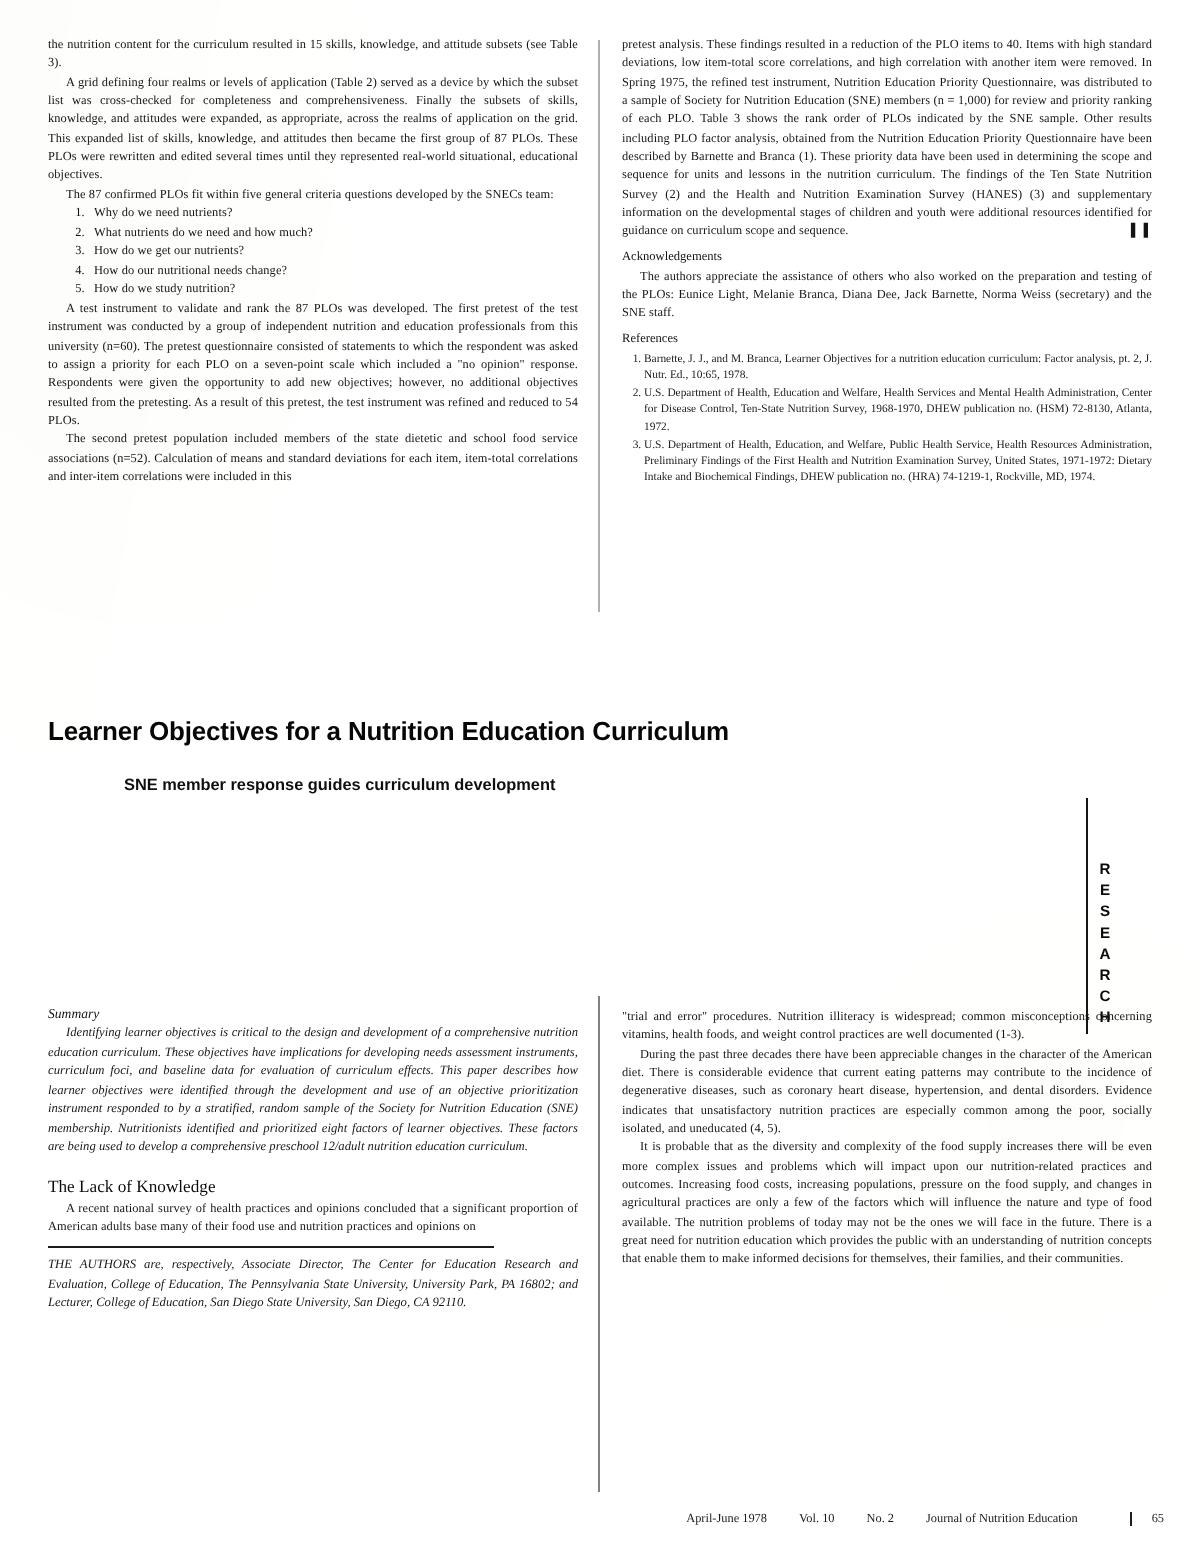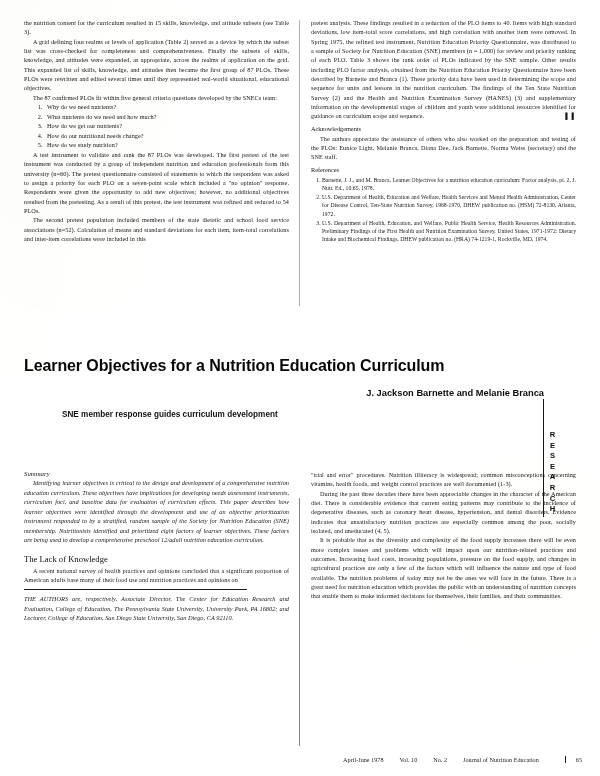--- a/index.html
+++ b/index.html
@@ -105,21 +105,21 @@
   .feature {
     position: absolute;
     left: 24px;
     top: 355px;
     width: 552px;
   }
 
   .feature-title {
     font-family: "Liberation Sans", sans-serif;
     font-weight: bold;
-    font-size: 16px;
+    font-size: 13px;
     line-height: 21px;
     letter-spacing: -0.1px;
     color: #0d0d0d;
     margin: 0;
     white-space: nowrap;
   }
   .feature-subtitle {
     font-family: "Liberation Sans", sans-serif;
     font-weight: bold;
     font-size: 9.6px;
@@ -166,21 +166,21 @@
     color: #111;
     writing-mode: vertical-rl;
     text-orientation: upright;
     padding-bottom: 2px;
   }
 
   
   .feature-body {
     position: absolute;
     left: 24px;
-    top: 470px;
+    top: 504px;
     width: 552px;
     height: 258px;
     display: flex;
     gap: 22px;
   }
 
   .summary-head {
     font-family: "Liberation Serif", serif;
     font-style: italic;
     font-size: 6.8px;
@@ -306,21 +306,20 @@
       <ol class="ref-list">
         <li>Barnette, J. J., and M. Branca, Learner Objectives for a nutrition education curriculum: Factor analysis, pt. 2, J. Nutr. Ed., 10:65, 1978.</li>
         <li>U.S. Department of Health, Education and Welfare, Health Services and Mental Health Administration, Center for Disease Control, Ten-State Nutrition Survey, 1968-1970, DHEW publication no. (HSM) 72-8130, Atlanta, 1972.</li>
         <li>U.S. Department of Health, Education, and Welfare, Public Health Service, Health Resources Administration, Preliminary Findings of the First Health and Nutrition Examination Survey, United States, 1971-1972: Dietary Intake and Biochemical Findings, DHEW publication no. (HRA) 74-1219-1, Rockville, MD, 1974.</li>
       </ol>
     </div>
   </div>
 
   <div class="feature">
     <h1 class="feature-title">Learner Objectives for a Nutrition Education Curriculum</h1>
-    <div class="byline">J. Jackson Barnette and Melanie Branca</div>
     <div class="tagline">SNE member response guides curriculum development</div>
 
     <div class="research-tab">
       <span class="vert">RESEARCH</span>
     </div>
   </div>
 
   <div class="col-rule"></div>
 
   <div class="feature-body">

